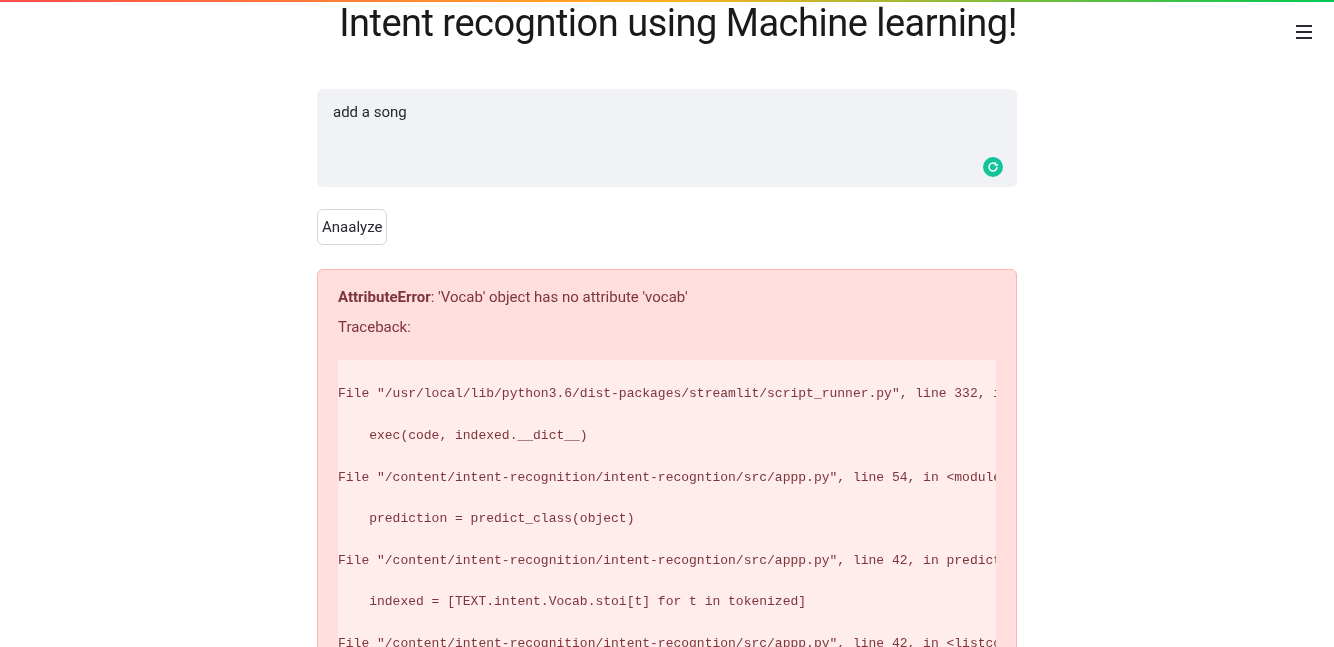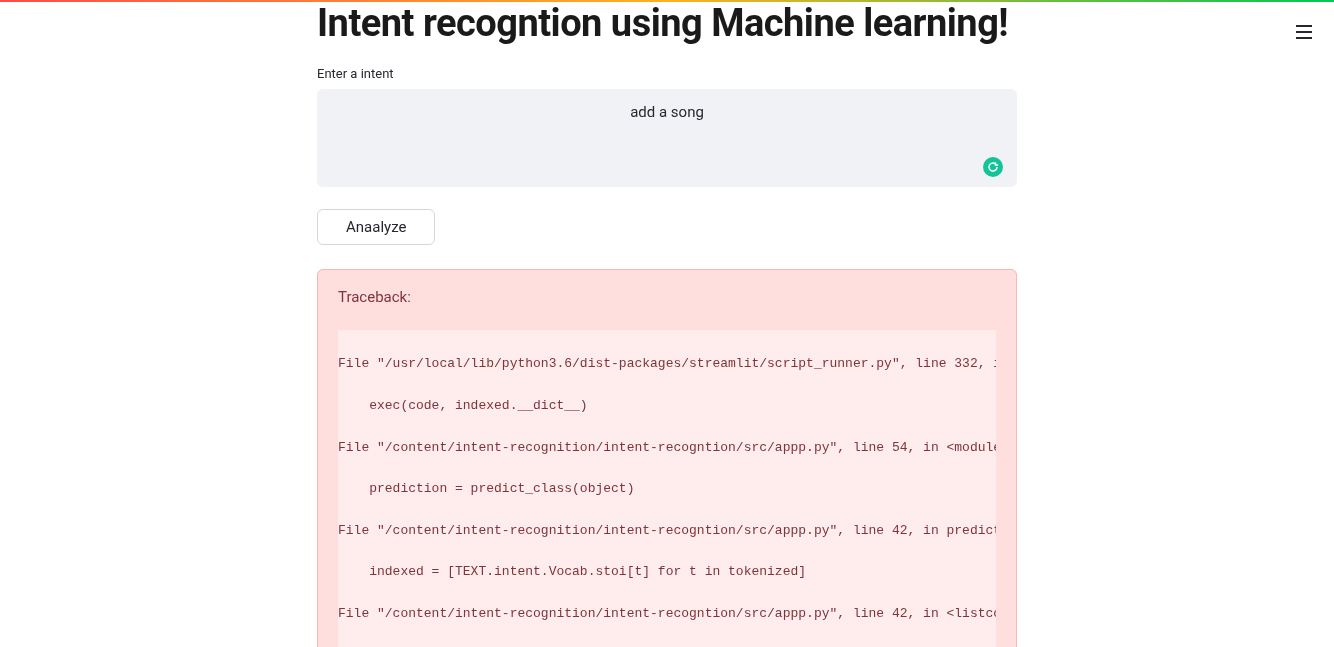--- a/index.html
+++ b/index.html
@@ -38,25 +38,26 @@
     }
     .main {
       max-width: 700px;
       margin: 0 auto;
       padding: 0 0 40px 0;
       position: relative;
       left: -0px;
     }
     .title {
       font-size: 38px;
-      font-weight: 700;
+      font-weight: 400;
       line-height: 1.15;
       color: #1a1a1a;
-      margin-bottom: 20px;
+      margin-bottom: 43px;
       letter-spacing: -0.5px;
+      text-align: right;
     }
     .input-label {
       font-size: 13px;
       color: #262730;
       margin-bottom: 8px;
       display: block;
     }
     .textarea-wrap {
       position: relative;
       margin-bottom: 18px;
@@ -66,40 +67,39 @@
       min-height: 98px;
       background: #f0f2f6;
       border: none;
       border-radius: 6px;
       padding: 14px 16px;
       font-size: 15px;
       font-family: inherit;
       color: #262730;
       resize: none;
       outline: none;
-      text-align: center;
     }
     .grammarly-badge {
       position: absolute;
       bottom: 14px;
       right: 14px;
       width: 20px;
       height: 20px;
       background: #15c39a;
       border-radius: 50%;
       display: flex;
       align-items: center;
       justify-content: center;
     }
     .grammarly-badge svg { width: 12px; height: 12px; }
     .btn {
       background: #fff;
       border: 1px solid #d6d6d9;
       border-radius: 6px;
-      padding: 8px 28px;
+      padding: 8px 4px;
       font-size: 15px;
       color: #262730;
       cursor: pointer;
       font-family: inherit;
     }
     .error-box {
       margin-top: 24px;
       background: #ffdede;
       border: 1px solid #ffb3b3;
       border-radius: 6px;
@@ -143,35 +143,37 @@
 
 <div class="hamburger">
   <span></span>
     <span></span>
     <span></span>
 </div>
 
 <div class="main">
   <h1 class="title">Intent recogntion using Machine learning!</h1>
 
-  <label class="input-label">Enter a intent</label>
 
   <div class="textarea-wrap">
     <textarea class="textarea" style="">add a song</textarea>
     <div class="grammarly-badge">
       <svg viewBox="0 0 24 24" fill="none" stroke="#fff" stroke-width="3">
         <path d="M20 12a8 8 0 1 1-3-6.2"></path>
         <path d="M17 4v4h4" stroke-linecap="round"></path>
       </svg>
     </div>
   </div>
 
   <button class="btn">Anaalyze</button>
 
   <div class="error-box">
+    <div class="error-title">
+      <span class="err-name">AttributeError</span><span>: 'Vocab' object has no attribute 'vocab'</span>
+    </div>
     <div class="traceback-label">Traceback:</div>
     <div class="traceback-code">
 <span class="tb-line">File "/usr/local/lib/python3.6/dist-packages/streamlit/script_runner.py", line 332, in _run_script</span>
 <span class="tb-line">    exec(code, indexed.__dict__)</span>
 <span class="tb-line">File "/content/intent-recognition/intent-recogntion/src/appp.py", line 54, in &lt;module&gt;</span>
 <span class="tb-line">    prediction = predict_class(object)</span>
 <span class="tb-line">File "/content/intent-recognition/intent-recogntion/src/appp.py", line 42, in predict_class</span>
 <span class="tb-line">    indexed = [TEXT.intent.Vocab.stoi[t] for t in tokenized]</span>
 <span class="tb-line">File "/content/intent-recognition/intent-recogntion/src/appp.py", line 42, in &lt;listcomp&gt;</span>
 

